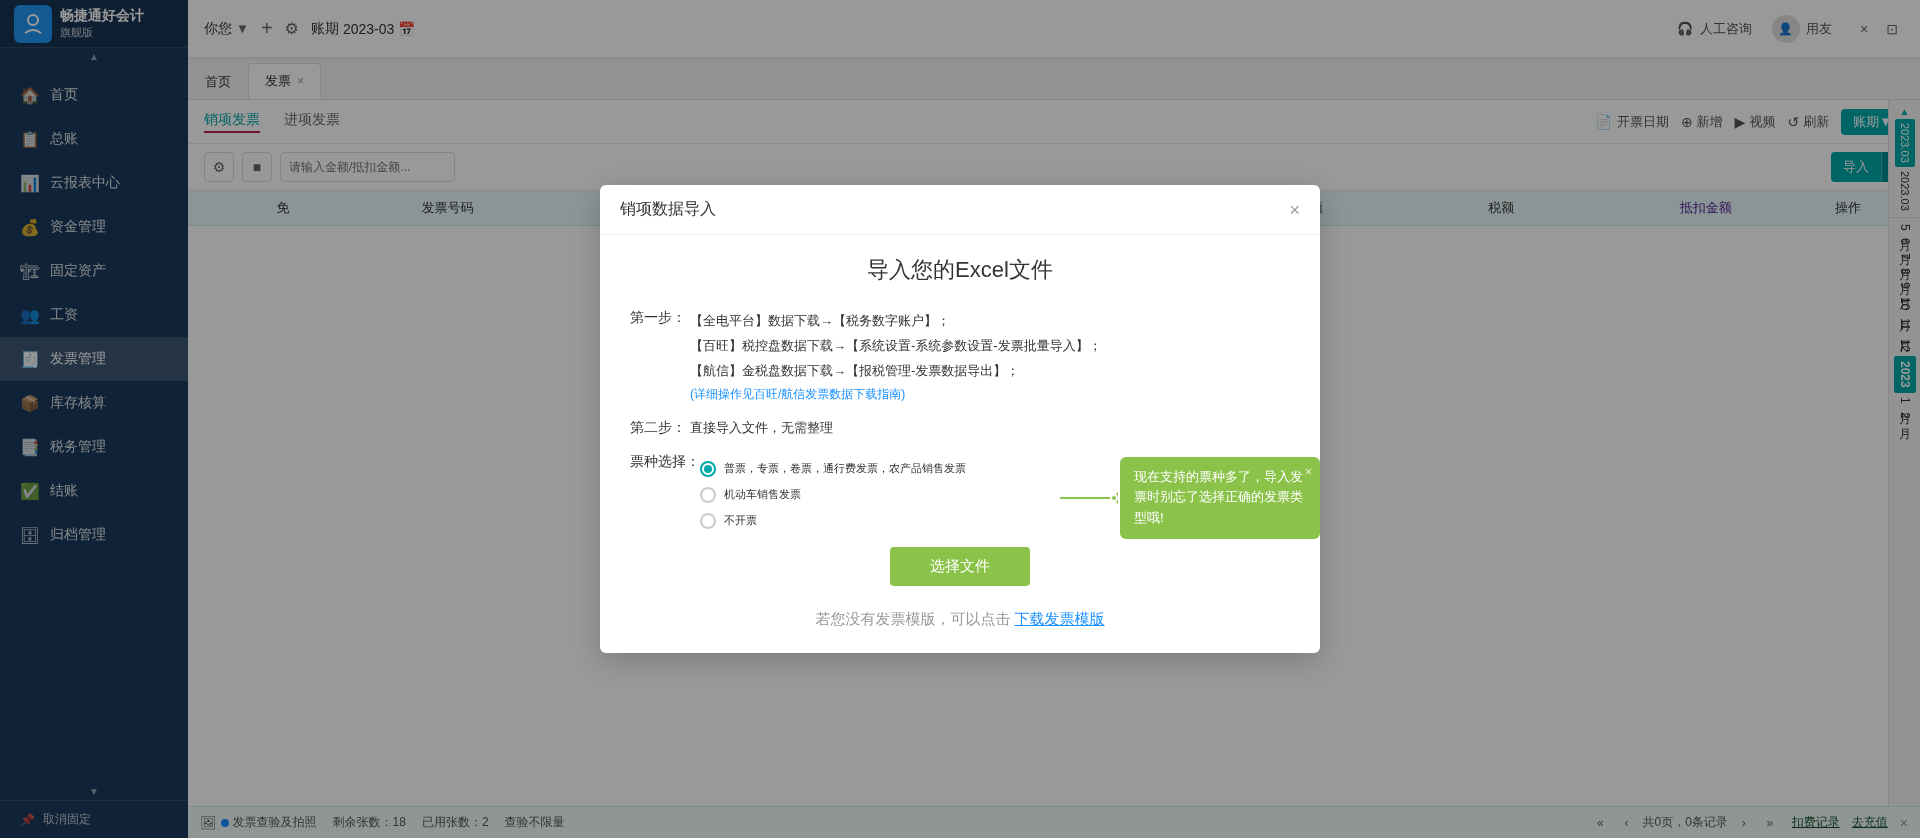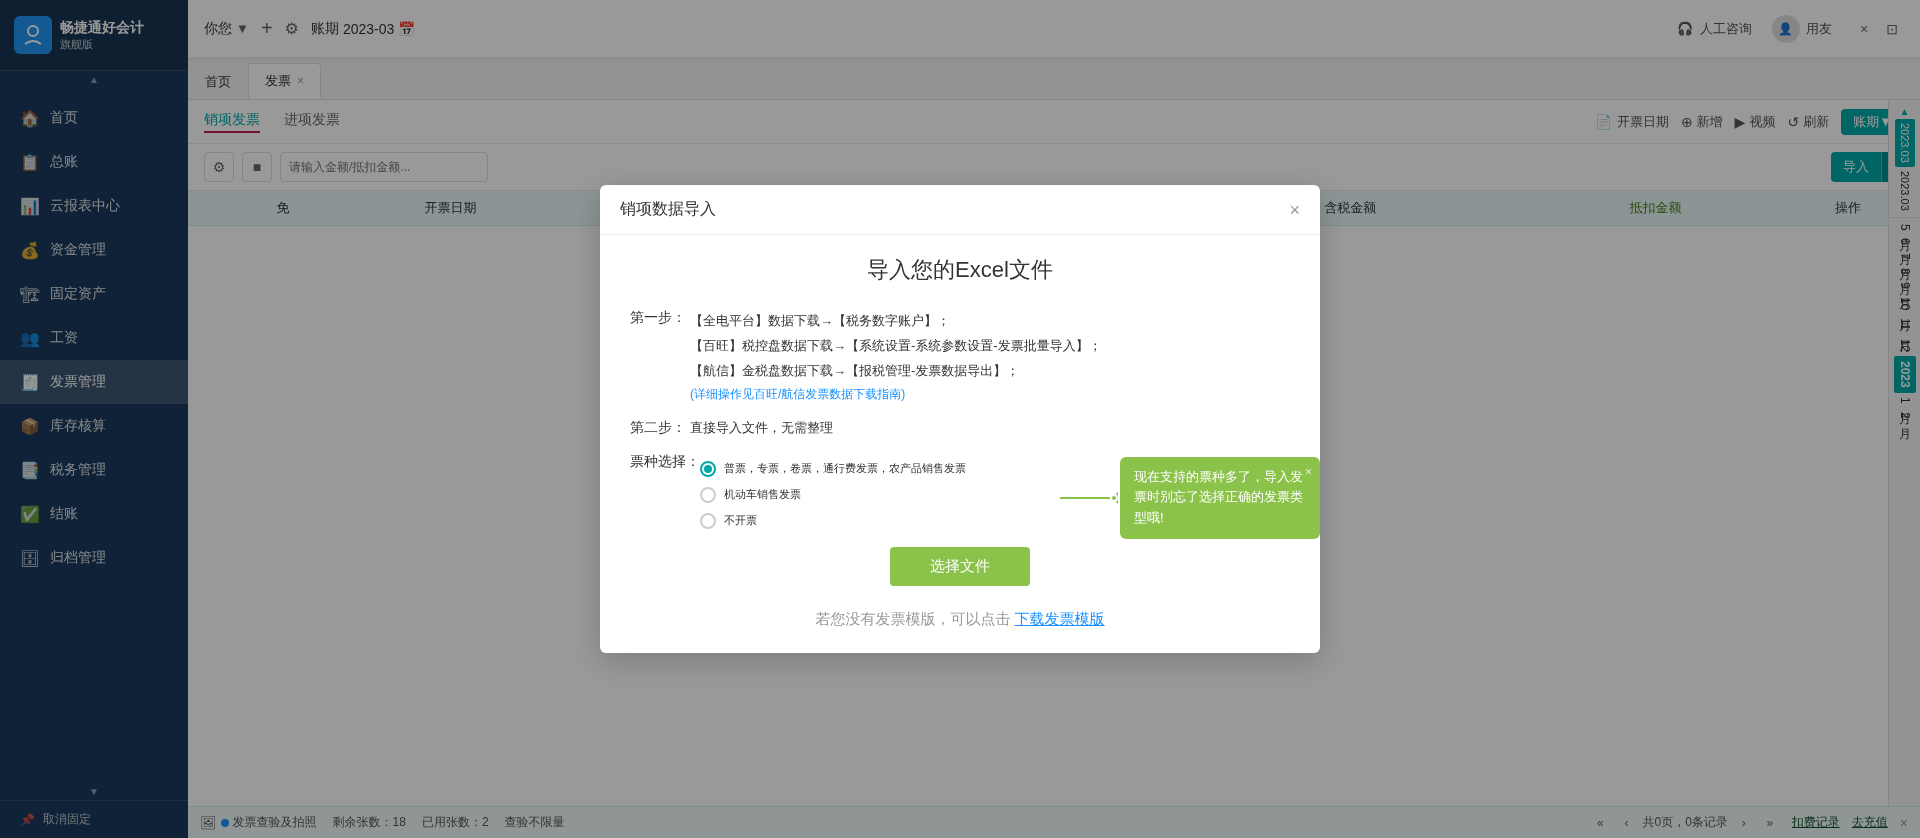--- a/index.html
+++ b/index.html
@@ -8,21 +8,21 @@
     
     .sidebar {
       position: fixed; left: 0; top: 0; width: 188px; height: 838px;
       background: linear-gradient(180deg, #1a3a5c 0%, #1a3a5c 100%);
       background-color: #1e3f5a;
       display: flex; flex-direction: column;
       z-index: 10;
     }
     .sidebar-logo {
       display: flex; align-items: center; padding: 7px 14px; background: #1a3554;
-      height: 71px; border-bottom: 1px solid rgba(255,255,255,0.1);
+      height: 48px; border-bottom: 1px solid rgba(255,255,255,0.1);
     }
     .sidebar-logo .logo-icon {
       width: 38px; height: 38px; background: #2196f3; border-radius: 6px;
       display: flex; align-items: center; justify-content: center; color: white; font-size: 18px; font-weight: bold; margin-right: 8px; flex-shrink: 0;
     }
     .sidebar-nav { flex: 1; overflow-y: auto; padding: 8px 0; }
     .sidebar-item {
       display: flex; align-items: center; padding: 12px 20px; color: rgba(255,255,255,0.85);
       cursor: pointer; transition: background 0.2s; font-size: 14px;
     }
@@ -89,21 +89,21 @@
       background: #00a8a8; color: white; padding: 4px 12px; border-radius: 4px;
       font-size: 13px; cursor: pointer; display: flex; align-items: center; gap: 4px;
     }
 
     
     .toolbar {
       display: flex; align-items: center; padding: 8px 16px; gap: 8px;
       border-bottom: 1px solid #e8e8e8; background: #fff;
     }
     .toolbar-search {
-      width: 208px; height: 30px; border: 1px solid #ddd; border-radius: 4px;
+      width: 175px; height: 30px; border: 1px solid #ddd; border-radius: 4px;
       padding: 0 8px; font-size: 12px; color: #b91c1c; outline: none;
     }
     .toolbar-icon-btn {
       width: 30px; height: 30px; border: 1px solid #ddd; border-radius: 4px;
       display: flex; align-items: center; justify-content: center; cursor: pointer;
       font-size: 14px; color: #666; background: #fff;
     }
     .import-dropdown-btn {
       display: flex; align-items: center; gap: 0;
     }
@@ -361,24 +361,26 @@
     <div class="import-dropdown-btn">
       <button class="import-main">导入</button>
       <button class="import-arrow">▼</button>
     </div>
   </div>
 
   <div style="background:#e8f8f8;display:flex;border-bottom:1px solid #d0eaea;font-size:13px;font-weight:500;color:#333;padding-right:32px;">
     <div style="width:40px;padding:8px;text-align:center;"></div>
     <div style="width:40px;padding:8px;text-align:center;"></div>
     <div style="width:30px;padding:8px;text-align:center;">免</div>
+    <div style="flex:1.5;padding:8px;text-align:center;">发票号码</div>
     <div style="flex:1;padding:8px;text-align:center;">开票日期</div>
     <div style="flex:2;padding:8px;text-align:center;">购买方</div>
     <div style="flex:1;padding:8px;text-align:center;">含税金额</div>
-    <div style="flex:1;padding:8px;text-align:center;color:#4d7c0f;">抵扣金额</div>
+    <div style="flex:1;padding:8px;text-align:center;">税额</div>
+    <div style="flex:1;padding:8px;text-align:center;color:#4c1d95;">抵扣金额</div>
     <div style="width:80px;padding:8px;text-align:center;">操作</div>
   </div>
 
   <div class="scrollbar-h">
     <div class="scrollbar-thumb"></div>
   </div>
 </div>
 
 <div class="right-sidebar">
   <div class="scroll-top-icon">▲</div>

